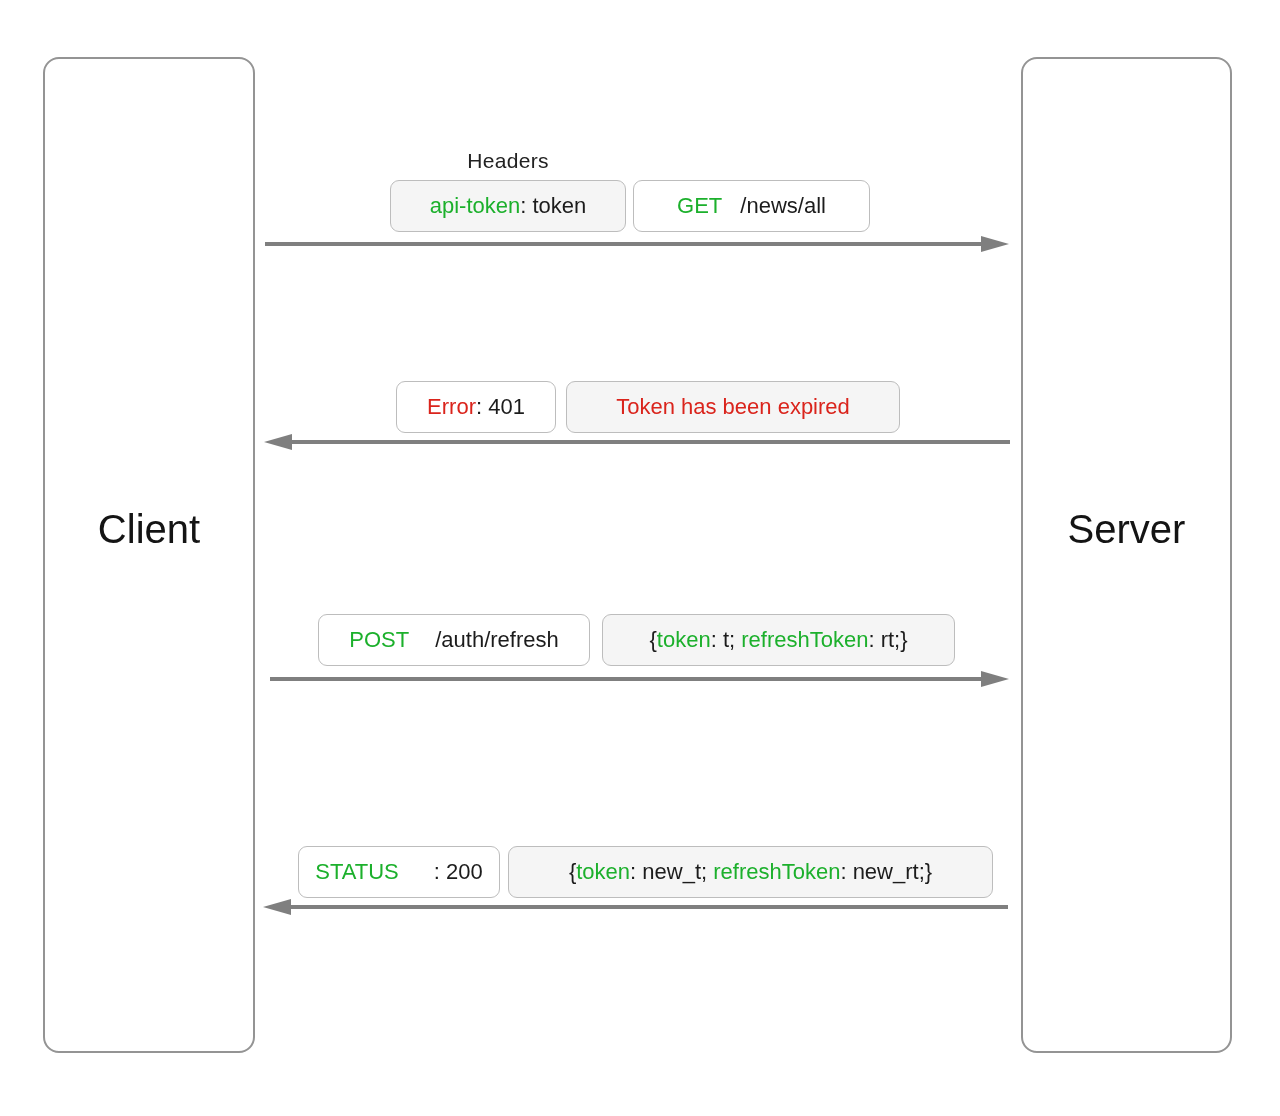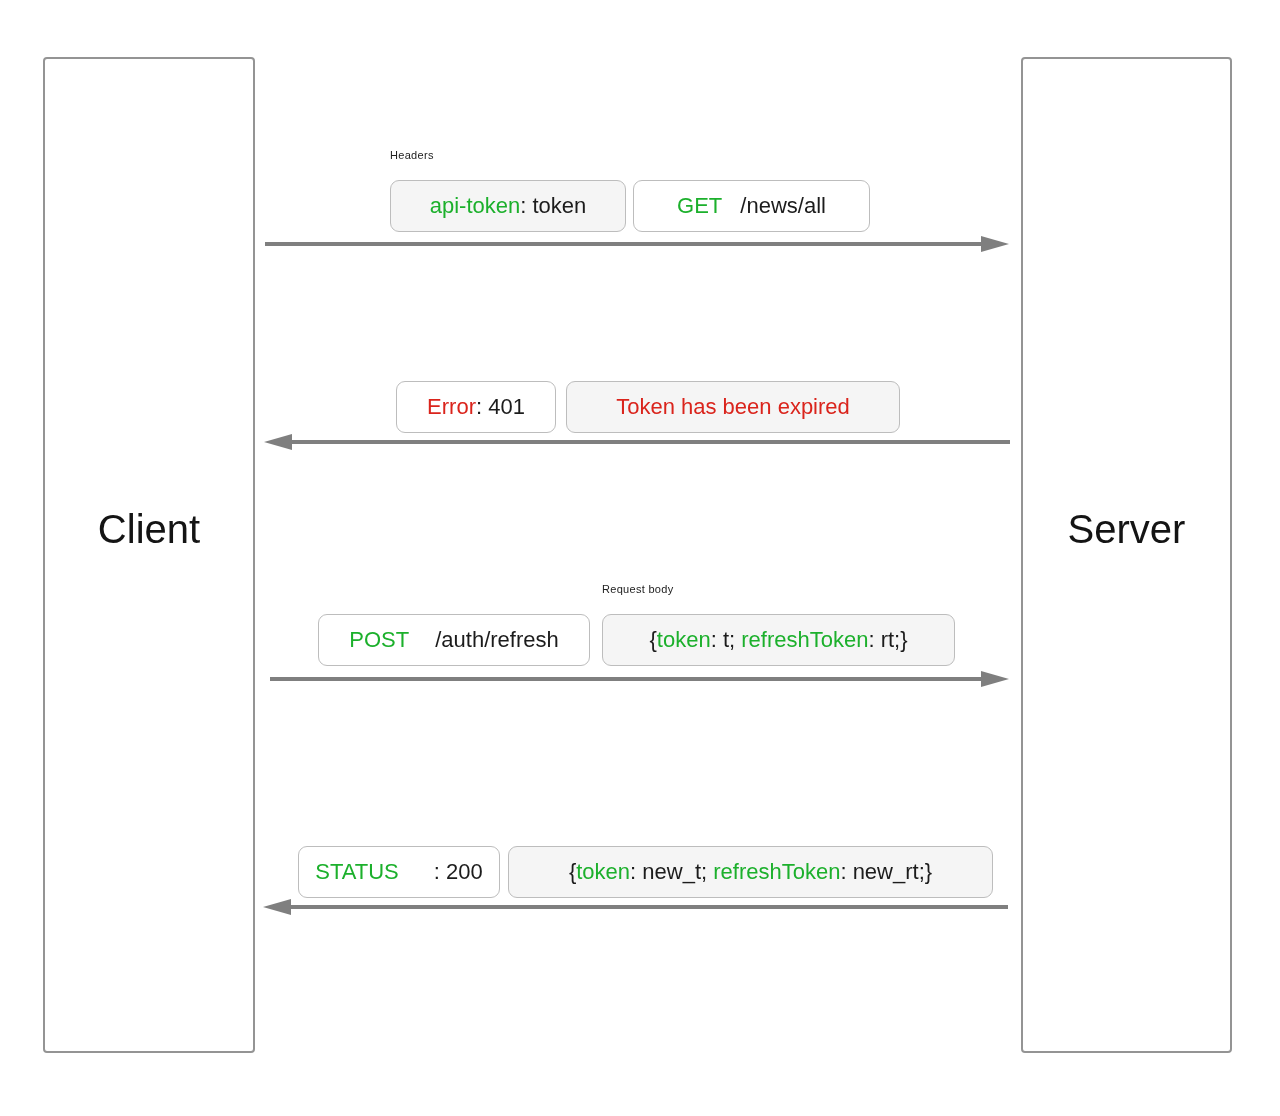--- a/index.html
+++ b/index.html
@@ -15,29 +15,29 @@
   .canvas{
     position:relative;
     width:1280px;height:1116px;
     background:#ffffff;
     font-family:"Liberation Sans","DejaVu Sans",sans-serif;
     overflow:hidden;
   }
   .lifeline{
     position:absolute;top:57px;height:996px;
     border:2px solid var(--lifeline-border);
-    border-radius:4px;background:#ffffff;box-sizing:border-box;
+    border-radius:16px;background:#ffffff;box-sizing:border-box;
   }
   .actor-label{
     position:absolute;top:448px;left:0;right:0;
     text-align:center;font-size:40px;color:#141414;
   }
   .msg-label{
     position:absolute;height:22px;
-    font-size:11px;letter-spacing:.3px;color:#222222;
+    text-align:center;font-size:21px;letter-spacing:.3px;color:#222222;
     white-space:nowrap;
   }
   .pill{
     position:absolute;height:52px;box-sizing:border-box;
     border:1px solid var(--pill-border);border-radius:9px;
     background:#ffffff;
     display:flex;align-items:center;justify-content:center;
     font-size:22px;color:var(--ink);white-space:nowrap;
   }
   .pill.gray{background:var(--pill-gray);}
@@ -85,21 +85,20 @@
   <div class="pill" style="left:396px;top:381px;width:160px;">
       <span class="seg red">Error</span>
       <span class="seg">: 401</span>
     </div>
   <div class="pill gray" style="left:566px;top:381px;width:334px;">
       <span class="seg red">Token has been expired</span>
     </div>
   <div class="arrow-line" style="left:290px;top:440px;width:720px;"></div>
   <div class="arrow-head-left" style="left:264px;top:434px;"></div>
 
-  <div class="msg-label" style="left:602px;top:583px;width:353px;">Request body</div>
   <div class="pill" style="left:318px;top:614px;width:272px;gap:20px;">
       <span class="seg green">POST</span>
       <span class="seg"> /auth/refresh</span>
     </div>
   <div class="pill gray" style="left:602px;top:614px;width:353px;">
       <span class="seg">{</span>
       <span class="seg green">token</span>
       <span class="seg">: t; </span>
       <span class="seg green">refreshToken</span>
       <span class="seg">: rt;}</span>

